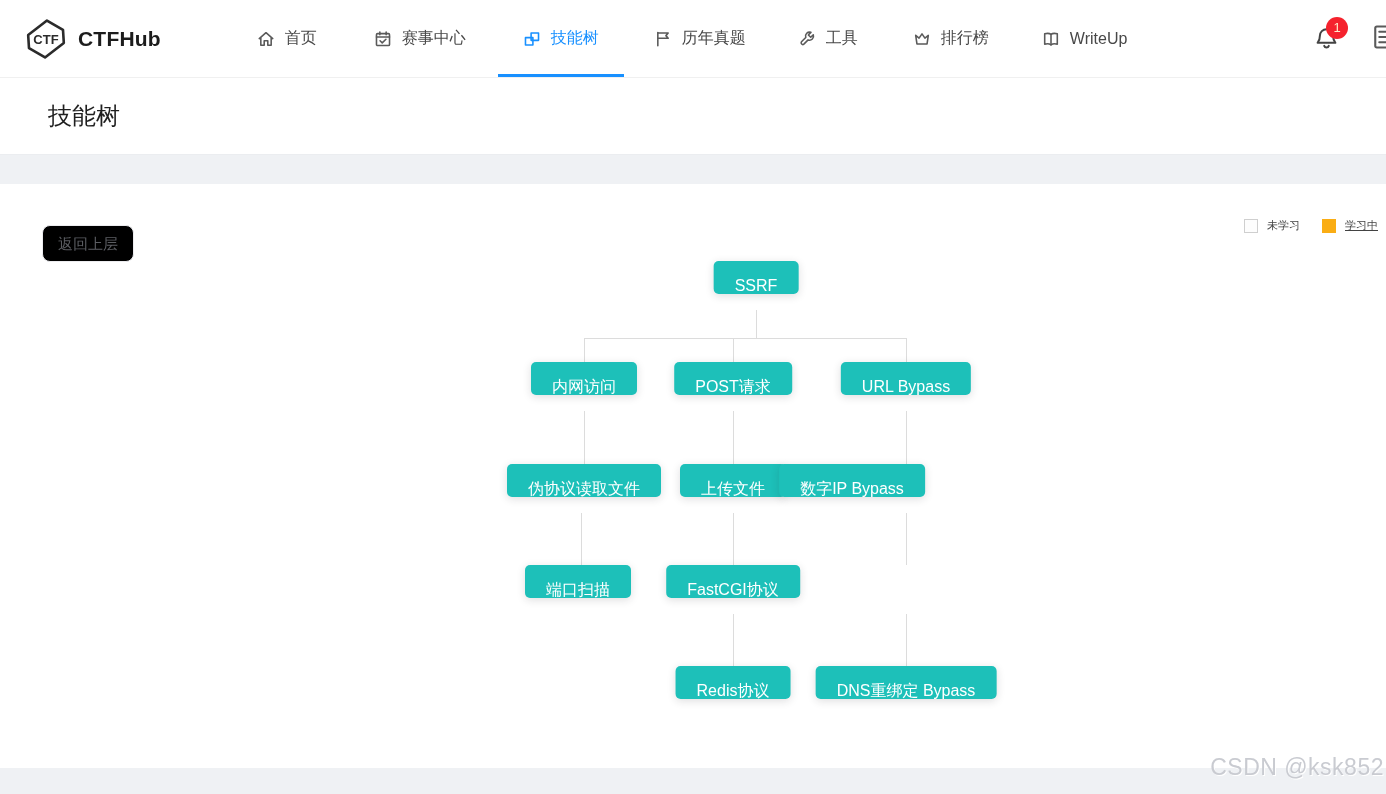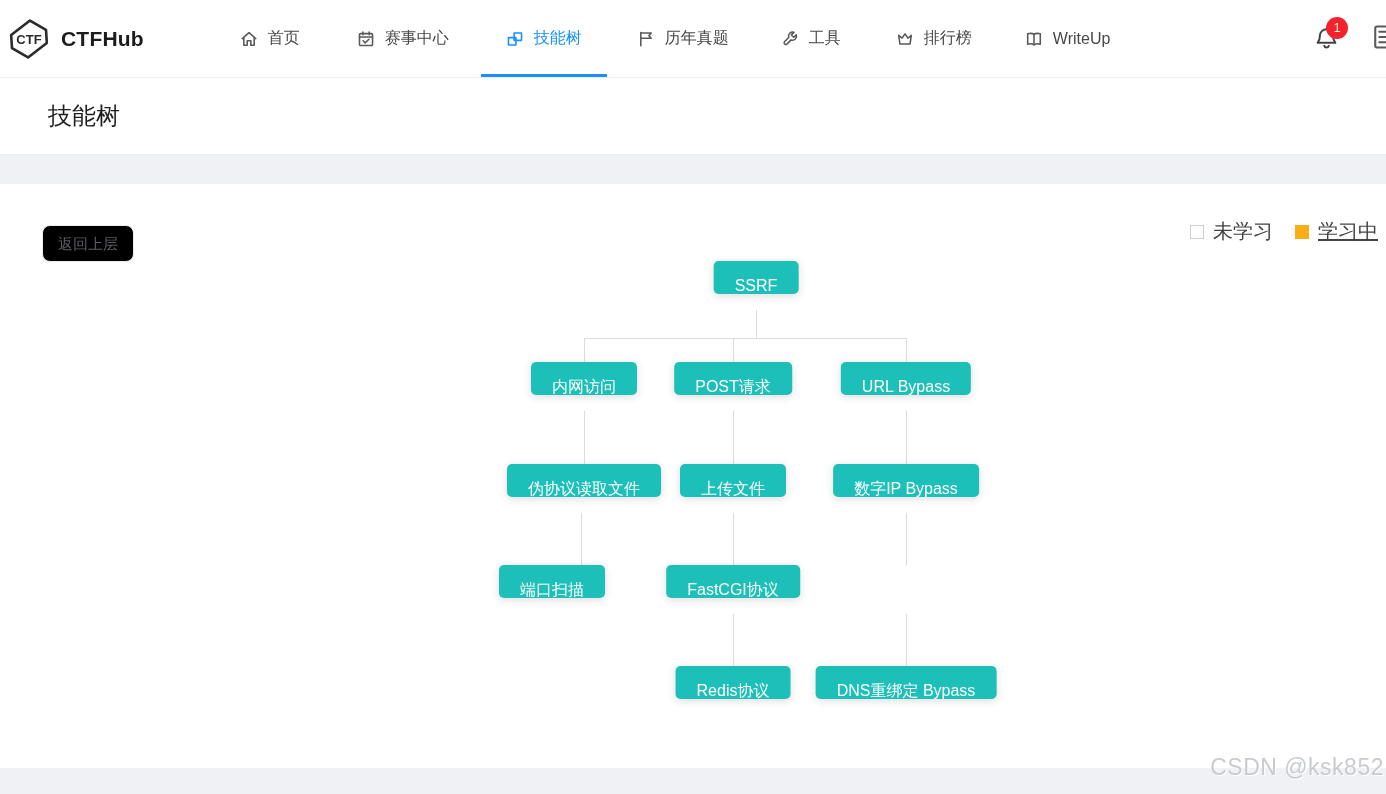--- a/index.html
+++ b/index.html
@@ -8,21 +8,21 @@
     background:#fff; color:#333; }
   :root{
     --accent:#1890ff; --node:#1dc0b9; --badge:#f5222d;
     --warn:#faad14; --line:#dcdcdc; --band:#eff1f4;
   }
 
   
   .header{ position:relative; height:78px; background:#fff;
     border-bottom:1px solid #f0f0f0; display:flex; align-items:stretch;
     overflow:hidden; }
-  .brand{ display:flex; align-items:center; padding-left:8px; }
+  .brand{ display:flex; align-items:center; padding-left:25px; }
   .logo{ width:42px; height:42px; }
   .brand-name{ margin-left:11px; font-size:21px; font-weight:600; color:#1c1c1c; letter-spacing:.2px; }
   .nav{ display:flex; margin-left:96px; align-items:stretch; }
   .nav-item{ display:flex; align-items:center; gap:10px; font-size:16px;
     color:#484848; cursor:pointer; border-bottom:3px solid transparent; padding-top:3px; }
   .nav-item svg{ stroke:#5a5a5a; }
   .nav-item.active{ color:var(--accent); border-bottom-color:var(--accent); }
   .nav-item.active svg{ stroke:var(--accent); }
   .m2{ margin-left:57px; } .m3{ margin-left:32px; padding-left:25px; padding-right:25px; }
   .m4{ margin-left:30px; } .m5{ margin-left:52px; } .m6{ margin-left:55px; } .m7{ margin-left:53px; }
@@ -42,21 +42,21 @@
   .gray-gap{ height:29px; background:var(--band); }
 
   
   .panel{ position:relative; height:584px; background:#fff; overflow:hidden; }
 
   .back-btn{ position:absolute; left:42px; top:41px; height:37px; padding:0 15px;
     background:#000000; border:1px solid #ececef; border-radius:8px;
     font-size:15px; color:#5c5e63; line-height:35px; cursor:pointer; }
 
   .legend{ position:absolute; right:8px; top:34px; display:flex; align-items:center;
-    font-size:20px; color:#434343; }
+    font-size:11px; color:#434343; }
   .swatch{ width:14px; height:14px; display:inline-block; }
   .swatch-empty{ background:#fdfdfd; border:1px solid #cfcfcf; }
   .swatch-learning{ background:var(--warn); }
   .legend-label{ margin-left:9px; }
   .legend-item{ display:flex; align-items:center; }
   .legend-item + .legend-item{ margin-left:22px;text-decoration:underline; }
 
   
   .tree{ position:absolute; inset:0; }
   .node{ position:absolute; transform:translateX(-50%); height:33px; line-height:49px;
@@ -193,23 +193,23 @@
     <div class="c-line" style="left:906px;top:430px;width:1px;height:52px"></div>
 
     <div class="node" style="left:756px;top:77px">SSRF</div>
 
     <div class="node" style="left:584px;top:178px">内网访问</div>
     <div class="node" style="left:733px;top:178px">POST请求</div>
     <div class="node" style="left:906px;top:178px">URL Bypass</div>
 
     <div class="node" style="left:584px;top:280px">伪协议读取文件</div>
     <div class="node" style="left:733px;top:280px">上传文件</div>
-    <div class="node" style="left:906px;top:280px">数字IP Bypass</div>
-
-    <div class="node" style="left:552px;top:381px">端口扫描</div>
+    <div class="node" style="left:852px;top:280px">数字IP Bypass</div>
+
+    <div class="node" style="left:578px;top:381px">端口扫描</div>
     <div class="node" style="left:733px;top:381px">FastCGI协议</div>
 
     <div class="node" style="left:733px;top:482px">Redis协议</div>
     <div class="node" style="left:906px;top:482px">DNS重绑定 Bypass</div>
   </div>
 </div>
 
 <div class="footer-band"></div>
 
 <div class="watermark">CSDN @ksk852</div>

